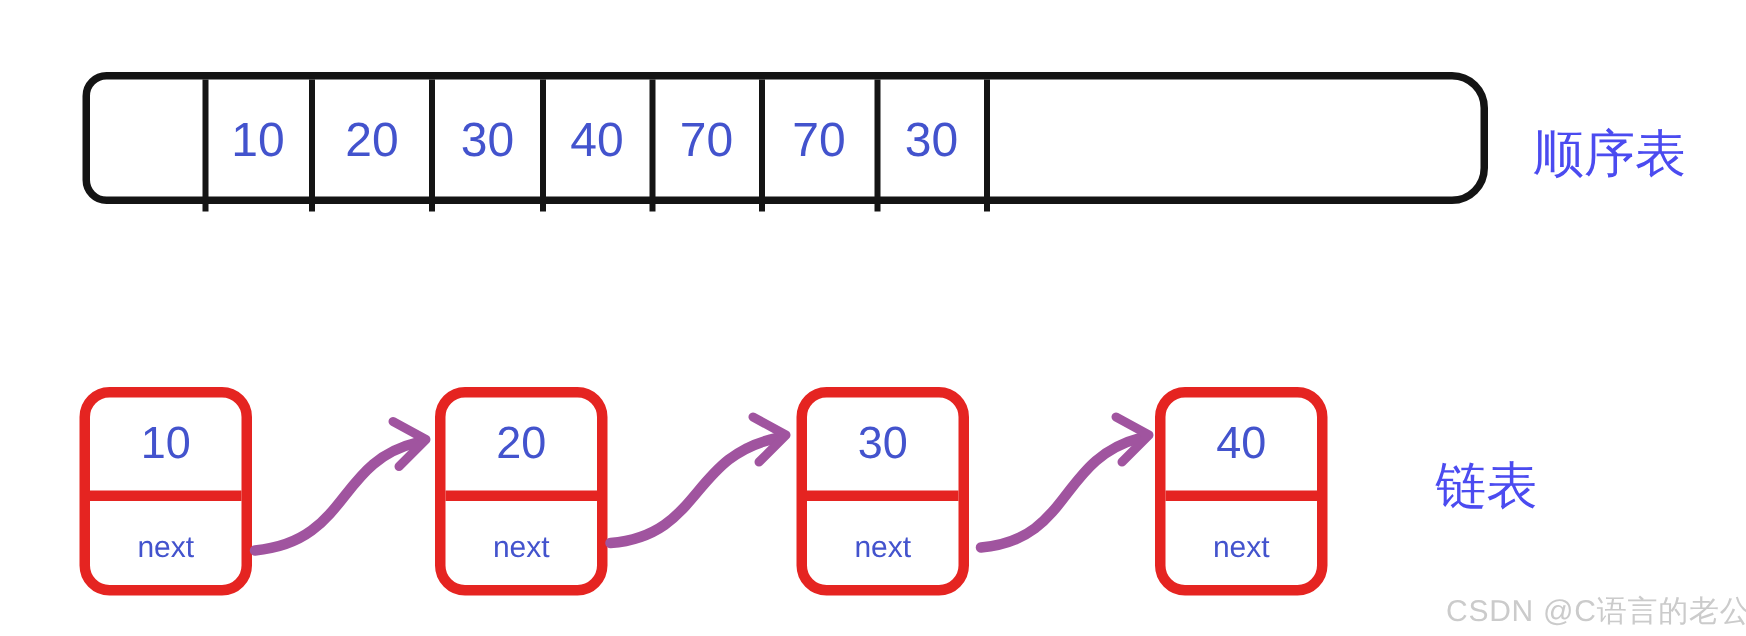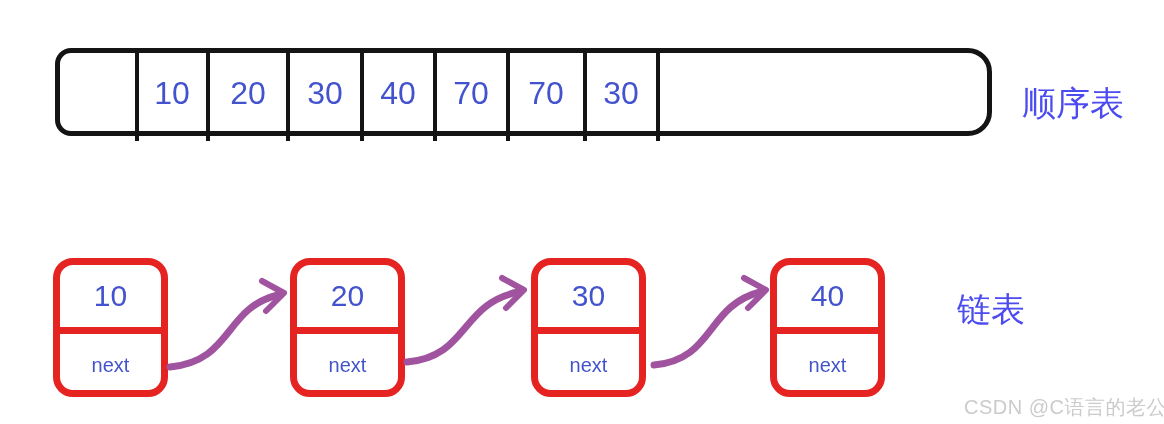--- a/index.html
+++ b/index.html
@@ -44,21 +44,21 @@
     font-size:30px;color:var(--cell-blue);
   }
   .node-divider{height:7px;background:var(--node-red);}
   .node-bottom{
     flex:1;display:flex;align-items:center;justify-content:center;
     font-size:20px;color:var(--cell-blue);padding-top:6px;
   }
   .n1{left:53px;}  .n2{left:290px;}  .n3{left:531px;}  .n4{left:770px;}
 
   .list-label{
-    position:absolute;left:957px;top:292px;font-size:34px;line-height:1;
+    position:absolute;left:957px;top:307px;font-size:34px;line-height:1;
     color:var(--label-blue);white-space:nowrap;
   }
 
   
   .arrows{position:absolute;left:0;top:0;pointer-events:none;}
   .arrow-path{fill:none;stroke:var(--arrow-purple);stroke-width:7;stroke-linecap:round;}
   .arrow-head{fill:none;stroke:var(--arrow-purple);stroke-width:6;stroke-linecap:round;stroke-linejoin:round;}
 
   
   .watermark{

